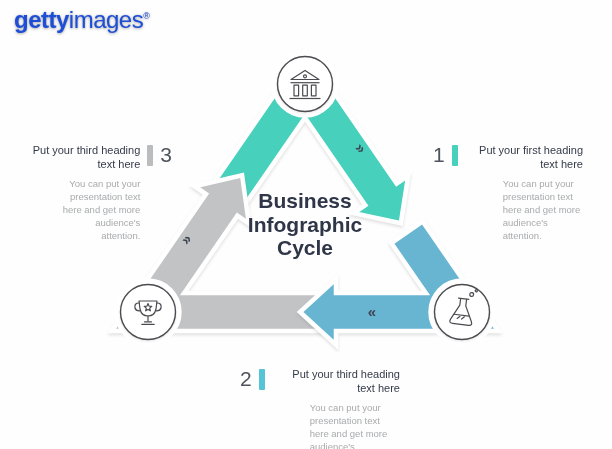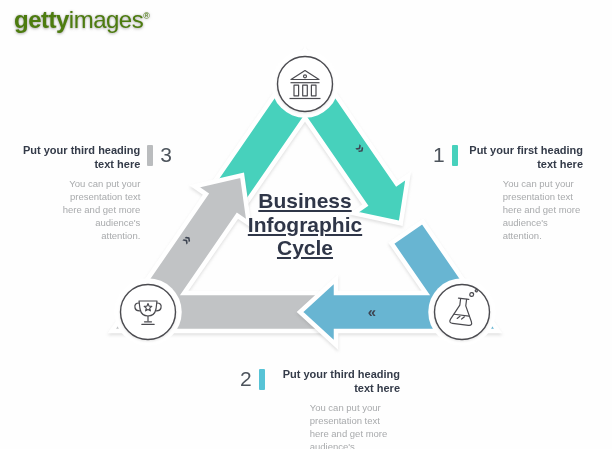--- a/index.html
+++ b/index.html
@@ -9,38 +9,38 @@
     font-family:"Liberation Sans","DejaVu Sans",sans-serif;
     position:relative;
   }
   .canvas{position:absolute;inset:0;width:612px;height:449px;}
   svg.diagram{position:absolute;left:0;top:0;}
   .band{filter:drop-shadow(0 2px 1.5px rgba(110,110,110,0.20));}
   .node-circle{filter:drop-shadow(0 1px 1px rgba(0,0,0,0.10));}
 
   .watermark{
     position:absolute;left:14px;top:6px;
-    font-size:24px;color:#4d7c0f;letter-spacing:-0.5px;
+    font-size:24px;color:#1d4ed8;letter-spacing:-0.5px;
     text-shadow:0 1px 3px rgba(125,125,125,.55),0 0 2px rgba(140,140,140,.45);
     user-select:none;
   }
   .wm-bold{font-weight:700;}
   .wm-light{font-weight:400;}
   .watermark sup{font-size:9px;font-weight:400;}
 
   .title{
     position:absolute;left:214px;top:189px;width:182px;
     text-align:center;font-size:21px;line-height:23.5px;font-weight:700;
-    color:#2f3648;white-space:pre-line;text-decoration:underline;
+    color:#2f3648;white-space:pre-line;
   }
 
   .step{position:absolute;display:flex;gap:7px;align-items:flex-start;}
   .step .num{font-size:21px;line-height:22px;font-weight:400;color:#4d545c;}
   .step .bar{width:6px;height:21px;border-radius:1px;margin-top:1px;flex:0 0 auto;}
-  .step .heading{font-size:11px;line-height:13.5px;font-weight:700;color:#343b49;white-space:pre-line;text-align:right;}
+  .step .heading{font-size:11px;line-height:13.5px;font-weight:400;color:#343b49;white-space:pre-line;text-align:right;}
   .step .body{font-size:9.5px;line-height:13px;color:#a8aaac;white-space:pre-line;margin-top:6px;margin-left:38px;}
 
   .step-right{left:433px;top:144px;width:150px;}
   .step-bottom{left:240px;top:368px;width:160px;}
   .step-left{left:0;top:144px;width:172px;justify-content:flex-end;}
   .step-left .txt{text-align:right;}
 </style>
 </head>
 <body>
 

